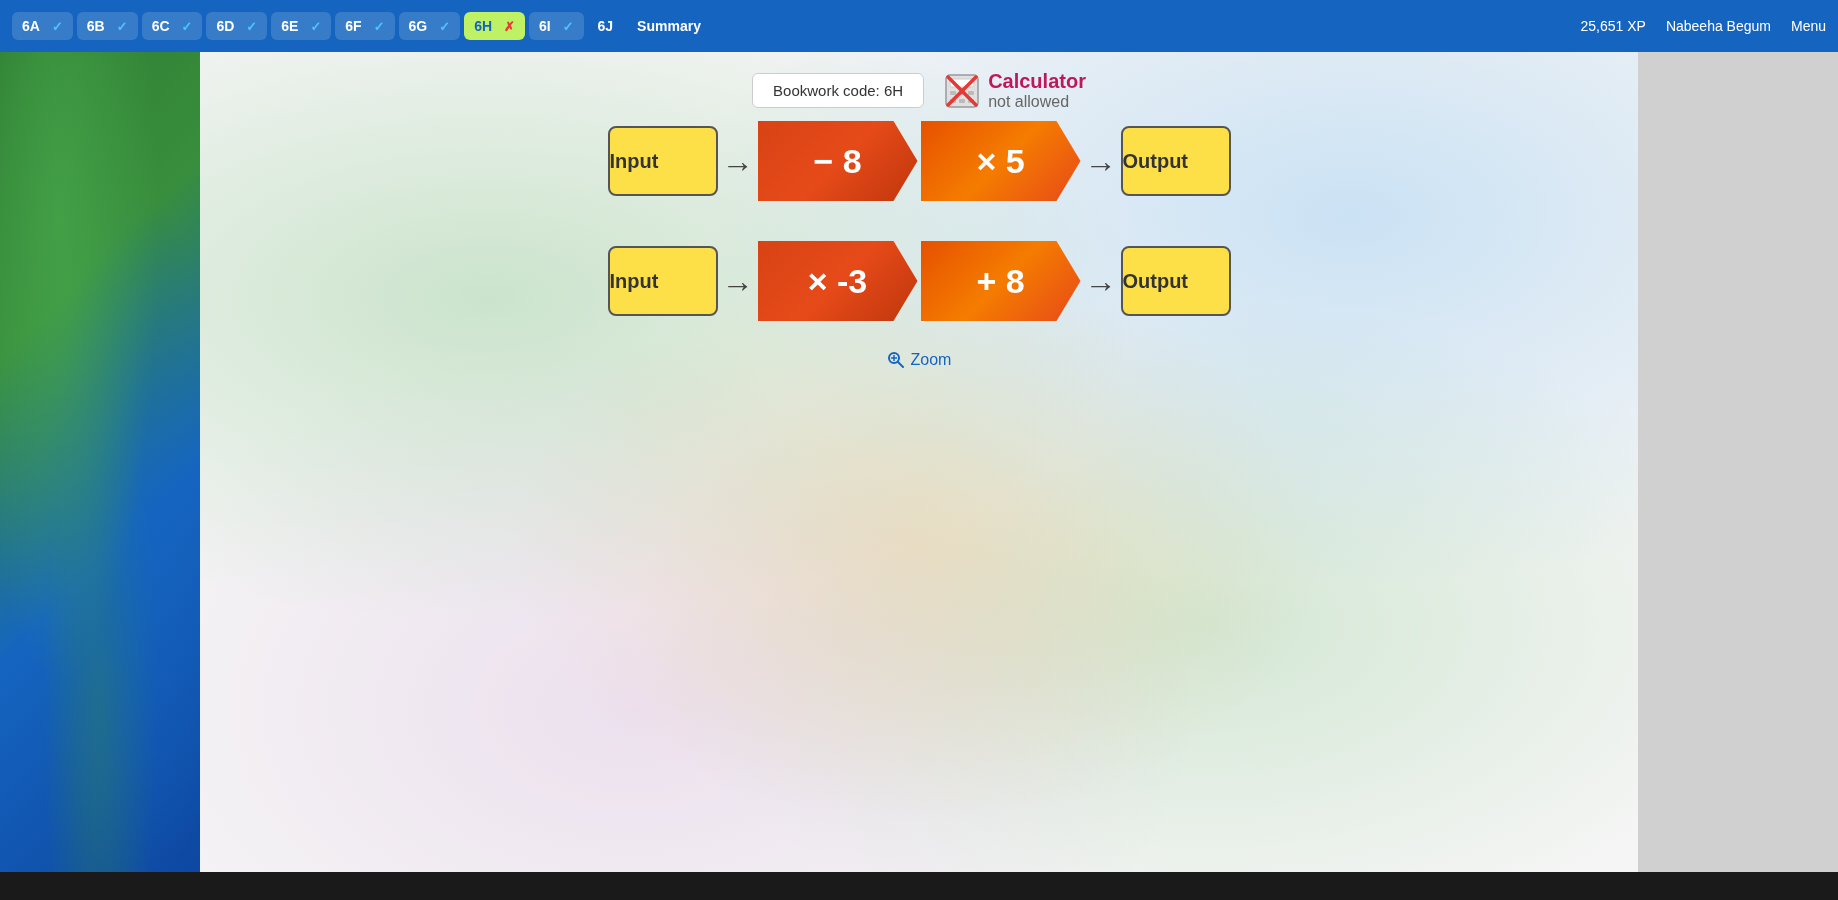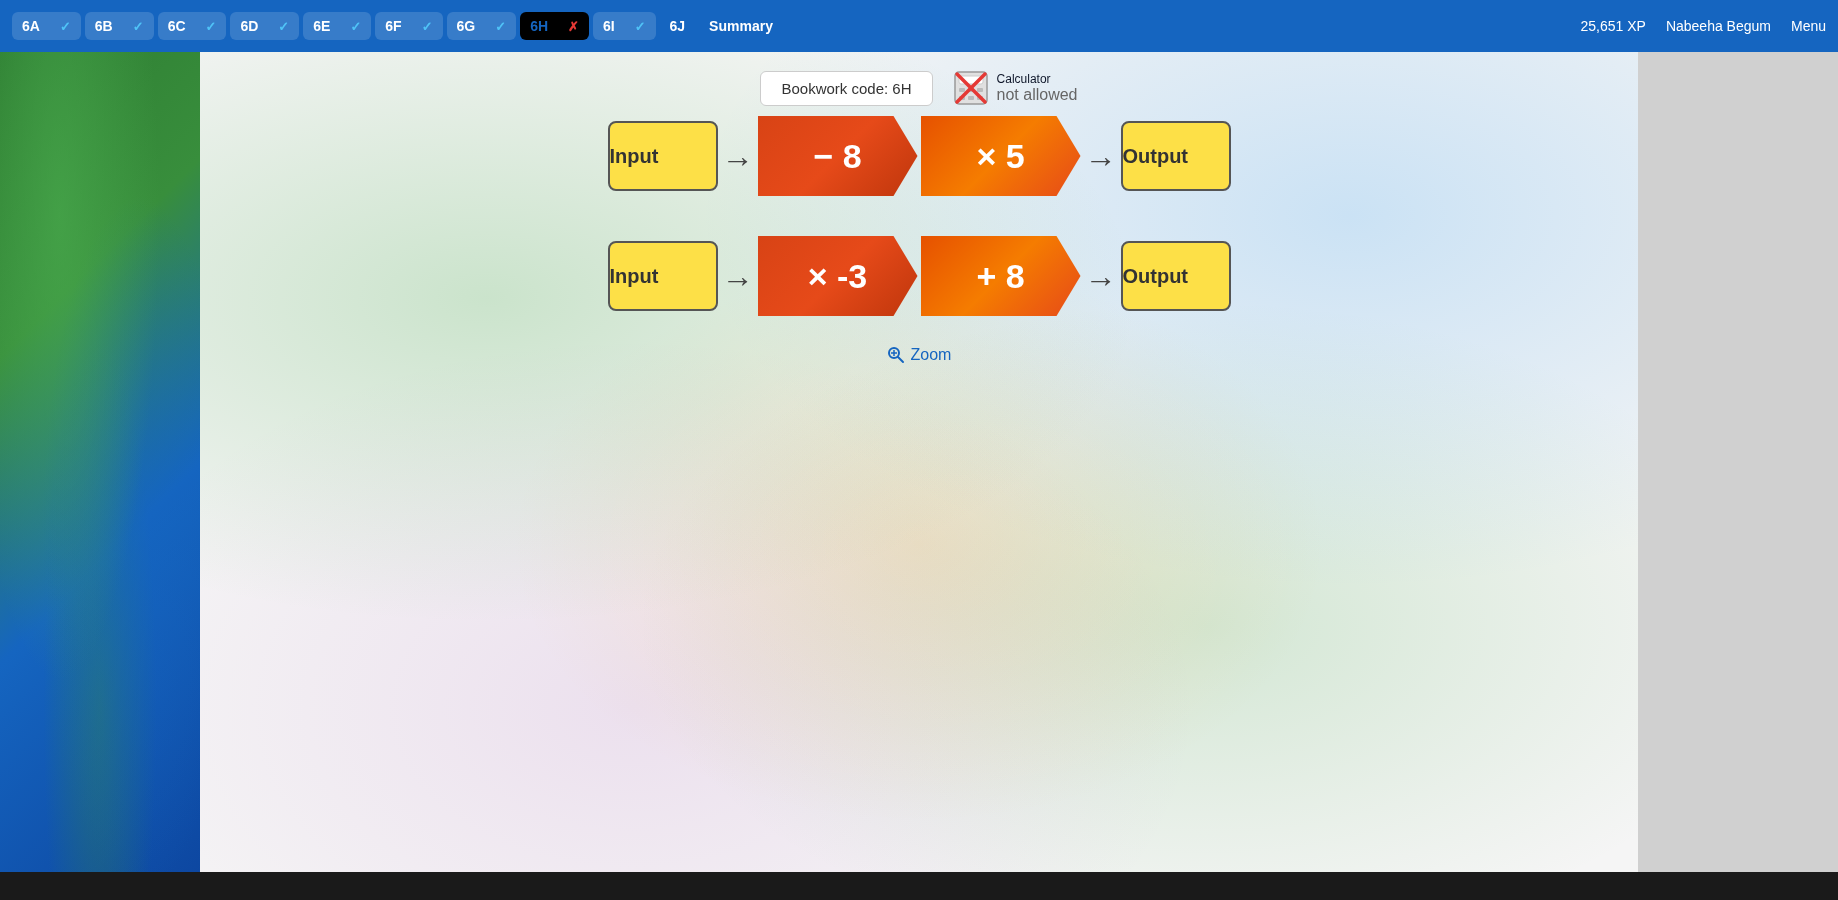--- a/index.html
+++ b/index.html
@@ -19,36 +19,36 @@
       background: #1565c0;
       display: flex;
       align-items: center;
       padding: 0 12px;
       gap: 4px;
     }
 
     .nav-tab {
       display: flex;
       align-items: center;
-      gap: 20px;
+      gap: 12px;
       padding: 6px 10px;
       border-radius: 6px;
       color: white;
       font-size: 14px;
       font-weight: 600;
       cursor: pointer;
       white-space: nowrap;
     }
 
     .nav-tab.completed {
       background: rgba(255,255,255,0.15);
     }
 
     .nav-tab.active-x {
-      background: #000000;
+      background: #bef264;
       color: #1565c0;
     }
 
     .nav-tab.plain {
       background: transparent;
       text-align: right;
     }
 
     .check-icon {
       color: #4fc3f7;
@@ -342,21 +342,21 @@
           <rect x="15" y="18" width="6" height="4" rx="1" fill="#bbb"></rect>
           <rect x="24" y="18" width="6" height="4" rx="1" fill="#bbb"></rect>
           <rect x="6" y="26" width="6" height="4" rx="1" fill="#bbb"></rect>
           <rect x="15" y="26" width="6" height="4" rx="1" fill="#bbb"></rect>
           <rect x="24" y="26" width="6" height="4" rx="1" fill="#bbb"></rect>
 
           <line x1="4" y1="4" x2="32" y2="32" stroke="#e53935" stroke-width="3.5" stroke-linecap="round"></line>
           <line x1="32" y1="4" x2="4" y2="32" stroke="#e53935" stroke-width="3.5" stroke-linecap="round"></line>
         </svg>
         <div>
-          <div style="font-size:12px;font-weight:400;color:#0f172a;">Calculator</div>
+          <div style="font-size:20px;font-weight:700;color:#be185d;">Calculator</div>
           <div style="font-size:16px;color:#666;">not allowed</div>
         </div>
       </div>
     </div>
 
 
     <div id="machines-container">
 
       <div class="machine-row">
         <div class="io-box">

